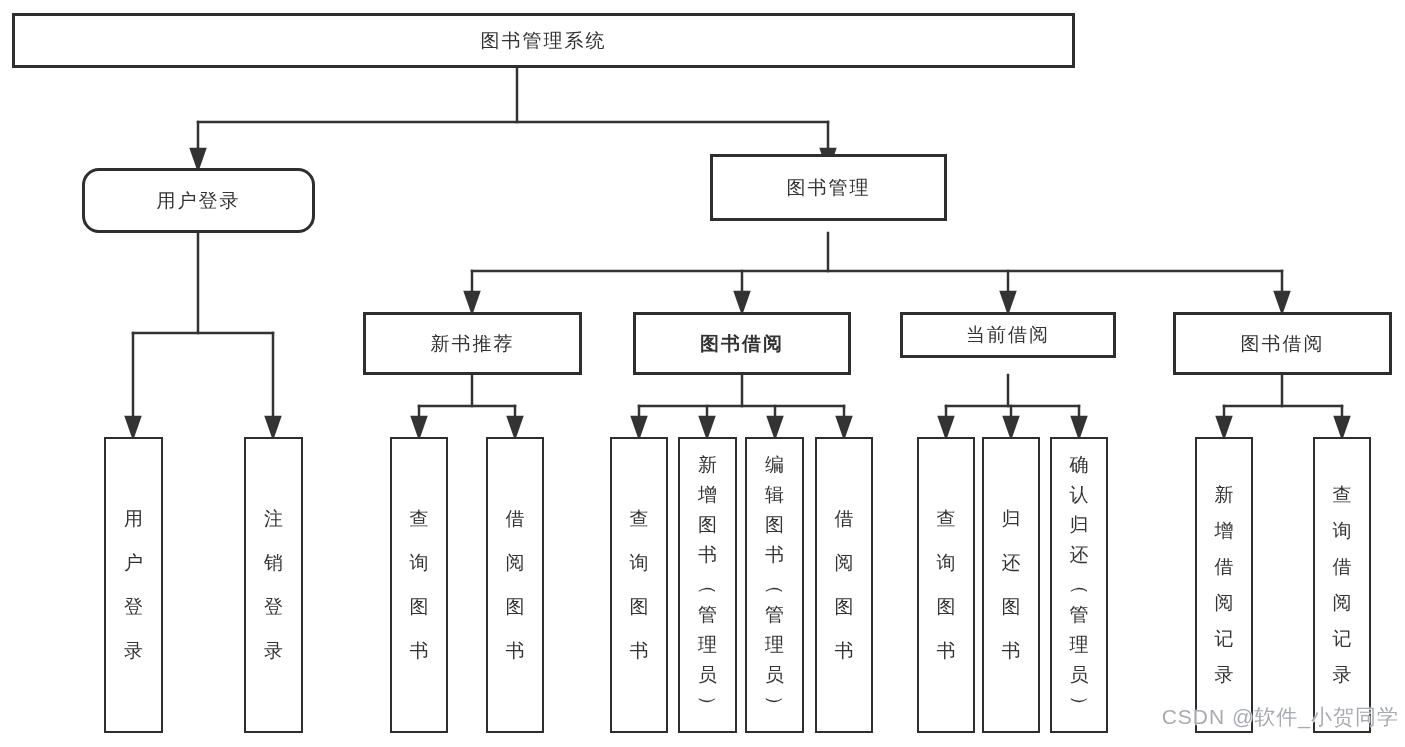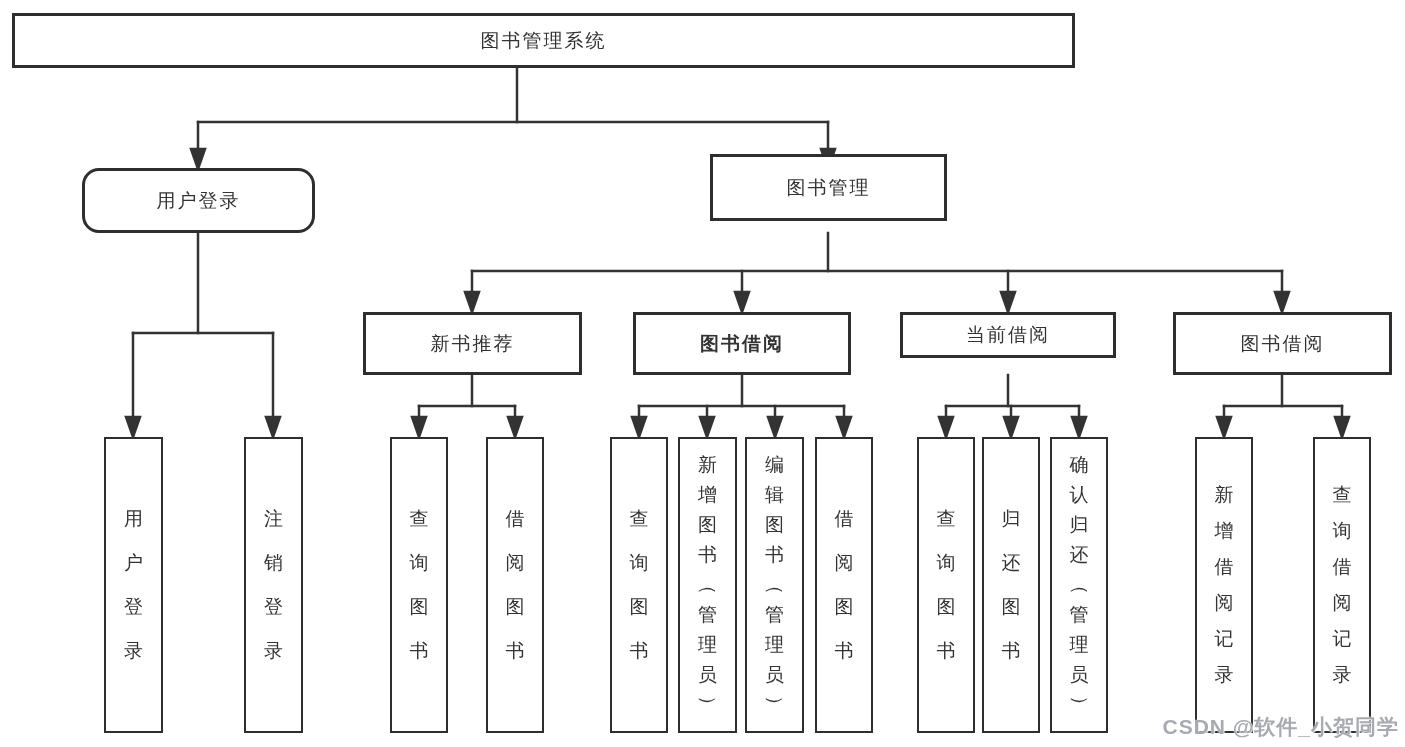--- a/index.html
+++ b/index.html
@@ -22,27 +22,26 @@
   .h-label{font-size:19px;letter-spacing:2px;white-space:nowrap;}
   .leaf{top:437px;height:296px;width:59px;border-width:2.5px;}
   .vtext{display:block;font-size:19px;}
   .vchar{display:block;text-align:center;}
   .rot{transform:rotate(90deg);}
   .lh-s .vchar{line-height:44px;}
   .lh-m .vchar{line-height:36px;}
   .lh-l .vchar{line-height:30px;}
   .watermark{
     position:absolute;
-    right:6px;bottom:6px;
+    right:6px;bottom:16px;
     font-size:21px;
     color:#a7abb1;
     text-shadow:0 0 2px #ffffff,1px 1px 1px rgba(255,255,255,0.9);
     letter-spacing:1px;
     white-space:nowrap;
-    font-weight:bold;
   }
 </style>
 </head>
 <body>
 
 <div class="stage">
 
   <svg class="connectors" viewBox="0 0 1405 747" stroke="#333333" stroke-width="2.5" stroke-linecap="square" fill="#333333">
 
     <line x1="517" y1="68" x2="517" y2="122"></line>

